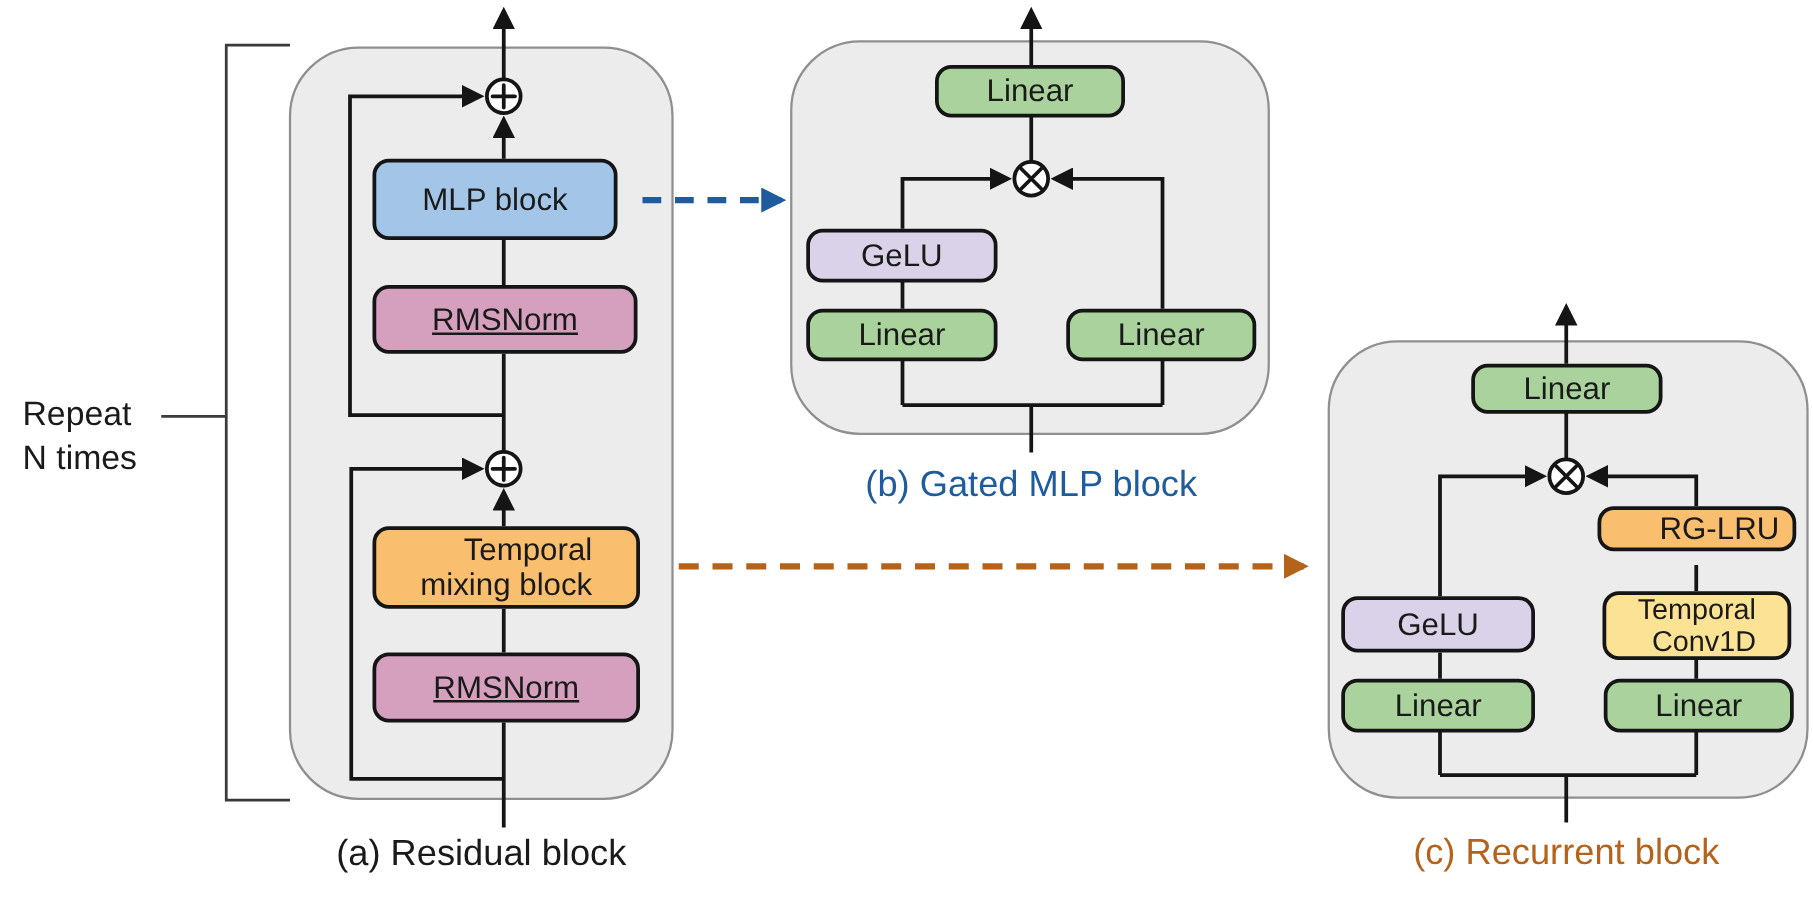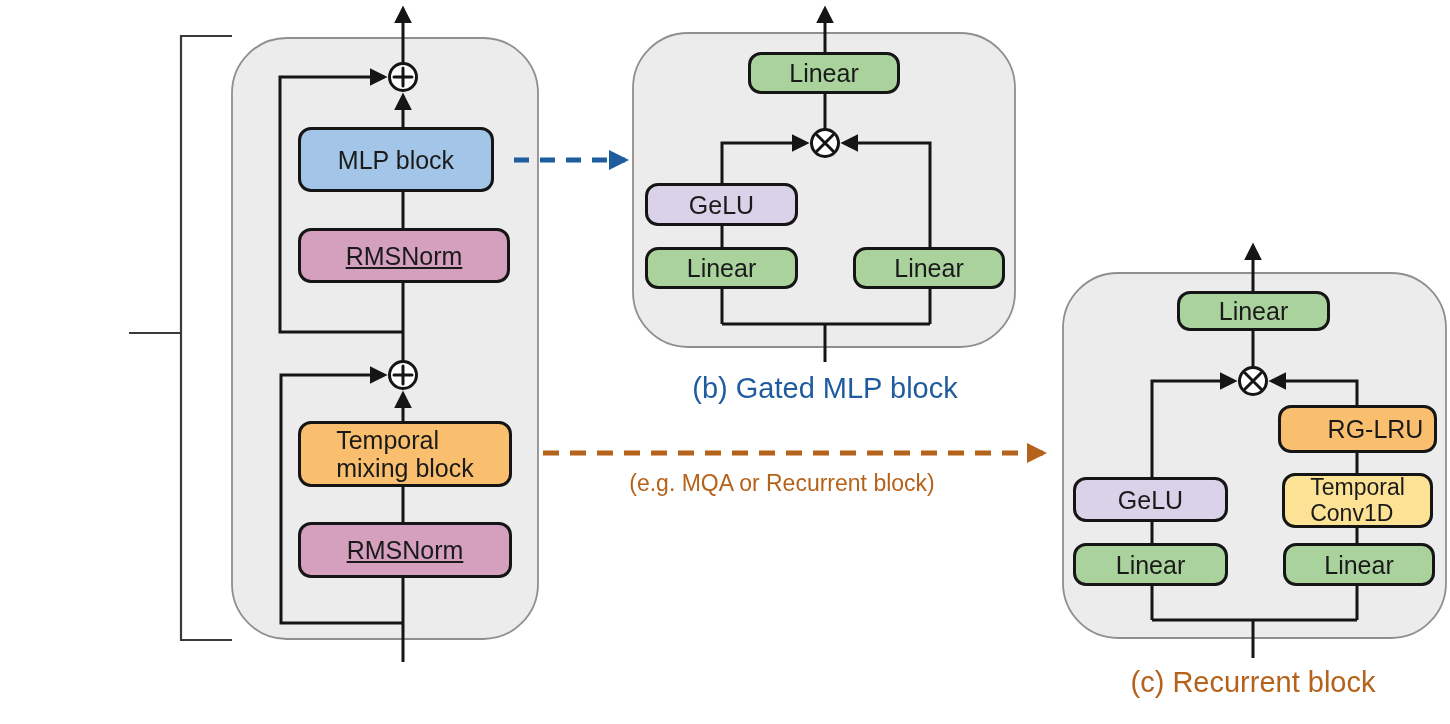--- a/index.html
+++ b/index.html
@@ -19,21 +19,21 @@
   html,body{margin:0;padding:0;background:#FFFFFF;}
   #stage{
     position:relative;width:1450px;height:724px;overflow:hidden;
     font-family:"Liberation Sans",sans-serif;color:var(--text);
   }
   #wires{position:absolute;left:0;top:0;z-index:1;}
   .node{
     position:absolute;z-index:2;box-sizing:border-box;
     border:3px solid var(--stroke);border-radius:13px;
     display:flex;align-items:center;justify-content:center;
-    font-size:25px;line-height:1.12;text-align:left;
+    font-size:25px;line-height:1.12;text-align:right;
     white-space:pre-line;color:var(--text);
   }
   .blue{background:var(--blue-box);}
   .pink{background:var(--pink-box);text-decoration:underline;}
   .orange{background:var(--orange-box);}
   .green{background:var(--green-box);}
   .purple{background:var(--purple-box);}
   .yellow{background:var(--yellow-box);}
   .caption{
     position:absolute;z-index:2;font-size:29px;text-align:center;white-space:nowrap;
@@ -145,26 +145,28 @@
   <div class="node orange" style="left:298px;top:421px;width:214px;height:66px;">Temporal
 mixing block</div>
   <div class="node pink" style="left:298px;top:522px;width:214px;height:56px;">RMSNorm</div>
 
   <div class="node green" style="left:748px;top:52px;width:152px;height:42px;">Linear</div>
   <div class="node purple" style="left:645px;top:183px;width:153px;height:43px;">GeLU</div>
   <div class="node green" style="left:645px;top:247px;width:153px;height:42px;">Linear</div>
   <div class="node green" style="left:853px;top:247px;width:152px;height:42px;">Linear</div>
 
   <div class="node green" style="left:1177px;top:291px;width:153px;height:40px;">Linear</div>
-  <div class="node orange" style="left:1278px;top:405px;width:159px;height:48px;padding-left:36px;">RG-LRU</div>
+  <div class="node orange" style="left:1278px;top:405px;width:159px;height:36px;padding-left:36px;">RG-LRU</div>
   <div class="node purple" style="left:1073px;top:477px;width:155px;height:45px;">GeLU</div>
   <div class="node yellow" style="left:1282px;top:473px;width:151px;height:55px;font-size:23px;">Temporal
 Conv1D</div>
   <div class="node green" style="left:1073px;top:543px;width:155px;height:43px;">Linear</div>
   <div class="node green" style="left:1283px;top:543px;width:152px;height:43px;">Linear</div>
 
+  <div class="repeat" style="left:18px;top:314px;">Repeat
+N times</div>
 
+  <div class="caption black" style="left:235px;top:667px;width:300px;">(a) Residual block</div>
   <div class="caption blue-text" style="left:675px;top:372px;width:300px;">(b) Gated MLP block</div>
   <div class="caption orange-text" style="left:1103px;top:666px;width:300px;">(c) Recurrent block</div>
 
-  <div class="note" style="left:612px;top:470px;width:340px;">(e.g. MQA or Recurrent block)</div>
 
 </div>
 
 </body></html>

